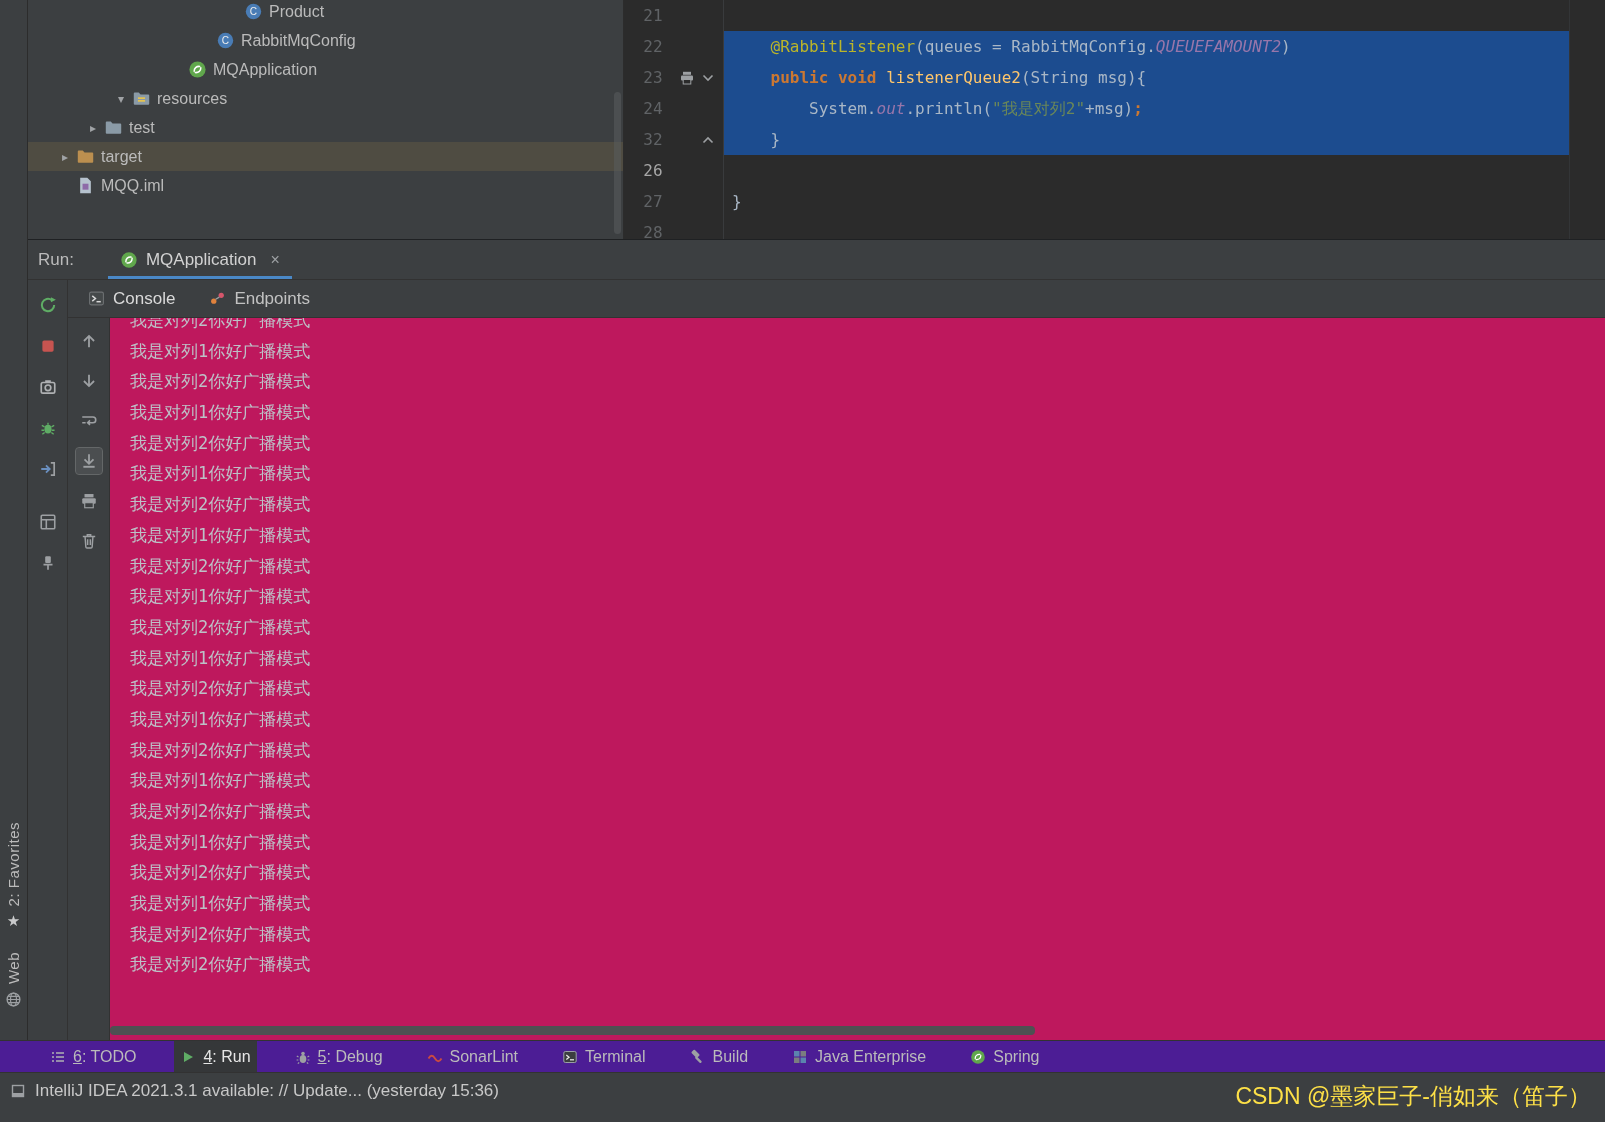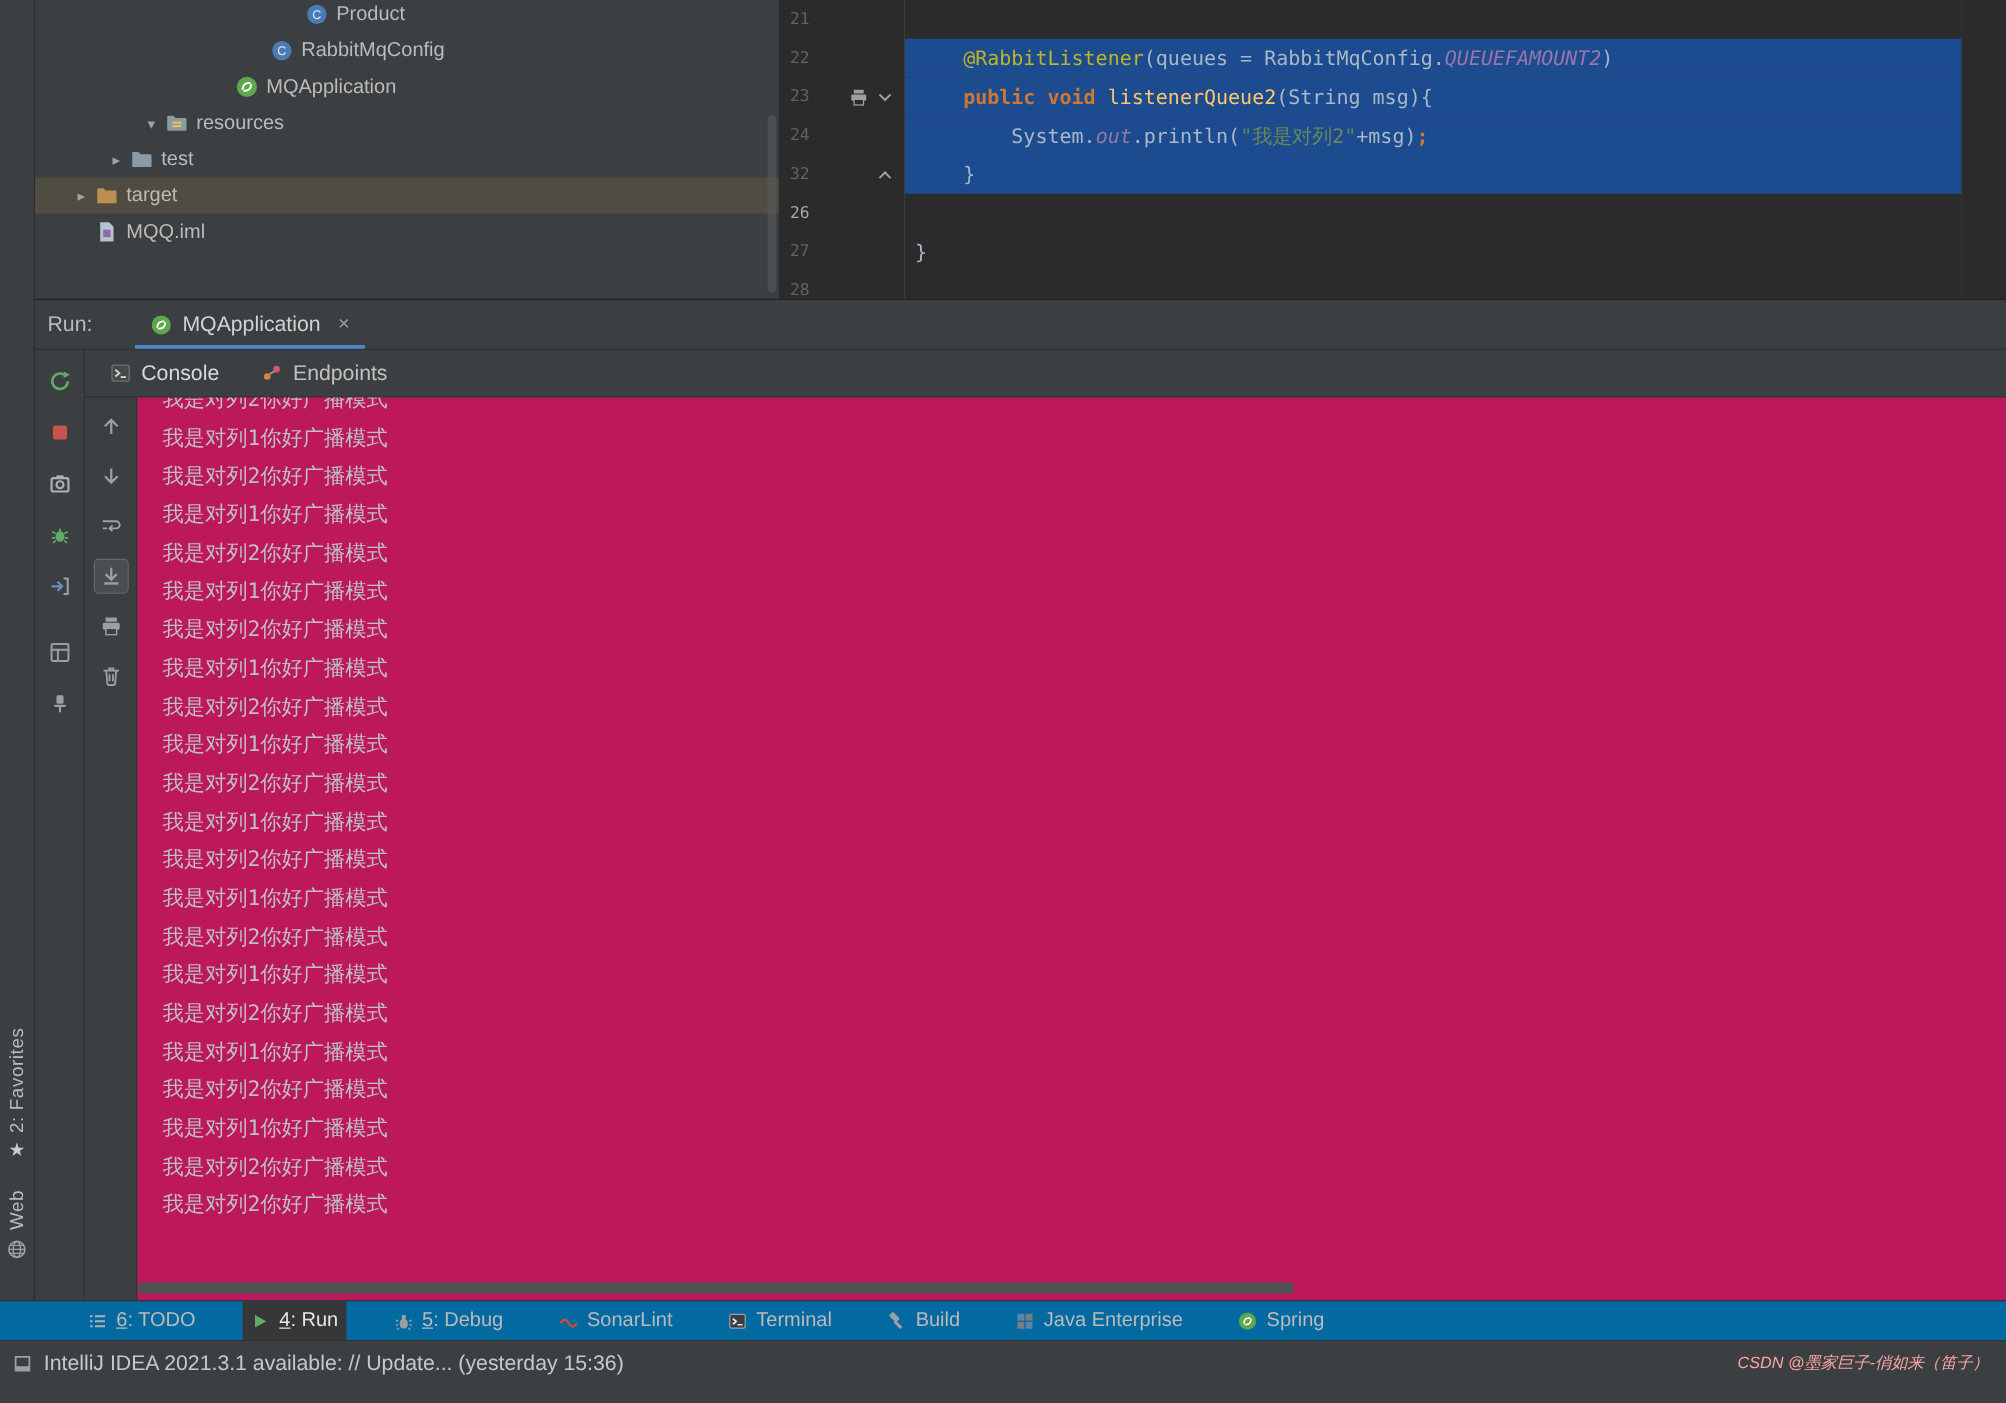--- a/index.html
+++ b/index.html
@@ -23,21 +23,21 @@
   .tree-row{height:29px;display:flex;align-items:center;font-size:16px;color:#bbbbbb;white-space:nowrap;cursor:pointer;}
   .tree-row.selected{background:#4f4c42;}
   .tree-arrow{width:22px;text-align:center;font-size:12px;color:#a0a3a6;flex:0 0 22px;}
   .tree-row .ic{width:19px;height:19px;margin-right:6px;flex:0 0 19px;}
   .tree-label{padding-right:8px;}
   .tree-scrollbar{position:absolute;right:2px;top:92px;width:7px;height:142px;background:#5a5d5f;border-radius:4px;opacity:.55;}
 
   .editor{flex:1;background:#2b2b2b;display:flex;position:relative;overflow:hidden;font-family:"DejaVu Sans Mono",monospace;}
   .gutter{width:100px;flex:0 0 100px;border-right:1px solid #393b3d;}
   .gutter-line{height:31px;display:flex;align-items:center;padding-left:8px;}
-  .lnum{flex:0 0 42px;text-align:left;color:#606366;font-size:13px;}
+  .lnum{flex:0 0 42px;text-align:center;color:#606366;font-size:16px;}
   .gutter-line.current .lnum{color:#a7a7a7;}
   .gslot{width:26px;display:flex;justify-content:center;align-items:center;}
   .fslot{width:20px;display:flex;justify-content:center;align-items:center;}
   .gslot .ic,.fslot{width:16px;height:16px;}
   .code-area{flex:1;position:relative;min-width:0;}
   .code-line{height:31px;line-height:31px;white-space:pre;padding-left:8px;font-size:16px;color:#a9b7c6;}
   .code-line.hl{background:#1c4c8f;}
   .tok-plain{color:#a9b7c6;}
   .tok-ann{color:#bbb529;}
   .tok-kw{color:#cc7832;font-weight:bold;}
@@ -69,31 +69,31 @@
   .tbtn .ic{width:18px;height:18px;}
   .tbtn.sel{background:#4b4e50;outline:1px solid #646768;}
   .tbtn.gap{margin-top:12px;}
 
   .console{flex:1;background:#be185d;position:relative;overflow:hidden;padding-left:20px;}
   .console-output{margin-top:-13px;}
   .console-line{height:30.7px;line-height:30.7px;font-size:17px;color:#bdc1c7;white-space:pre;font-family:"DejaVu Sans Mono",monospace;}
   .h-scrollbar{position:absolute;left:0;bottom:5px;width:925px;height:9px;background:#4e5052;border-radius:4px;}
 
   
-  .toolwindow-bar{height:32px;flex:0 0 32px;background:#0369a1;border-top:1px solid #323232;display:flex;align-items:center;padding-left:64px;gap:32px;font-size:16px;}
+  .toolwindow-bar{height:32px;flex:0 0 32px;background:#4c1d95;border-top:1px solid #323232;display:flex;align-items:center;padding-left:44px;gap:32px;font-size:16px;}
   .tw-item{display:flex;align-items:center;gap:7px;height:100%;padding:0 6px;cursor:pointer;color:#bbbbbb;}
   .tw-item.active{background:#353739;color:#e6e6e6;}
   .tw-item .ic{width:16px;height:16px;}
   .tw-item u{text-decoration:underline;}
 
   
   .status-bar{height:50px;flex:0 0 50px;background:#3c3f41;border-top:1px solid #323232;display:flex;align-items:flex-start;padding:8px 14px 0 10px;gap:9px;}
   .status-bar .ic{width:16px;height:16px;margin-top:2px;}
   .status-msg{font-size:17px;color:#c8c8c8;cursor:pointer;}
-  .watermark{margin-left:auto;font-size:13px;color:#fca5a5;font-style:italic;}
+  .watermark{margin-left:auto;font-size:23px;color:#fde047;}
 
   .ic{display:inline-flex;align-items:center;justify-content:center;}
   .ic svg{width:100%;height:100%;display:block;}
 </style>
 </head>
 <body>
 
 <div class="app">
   <div class="main">
 

